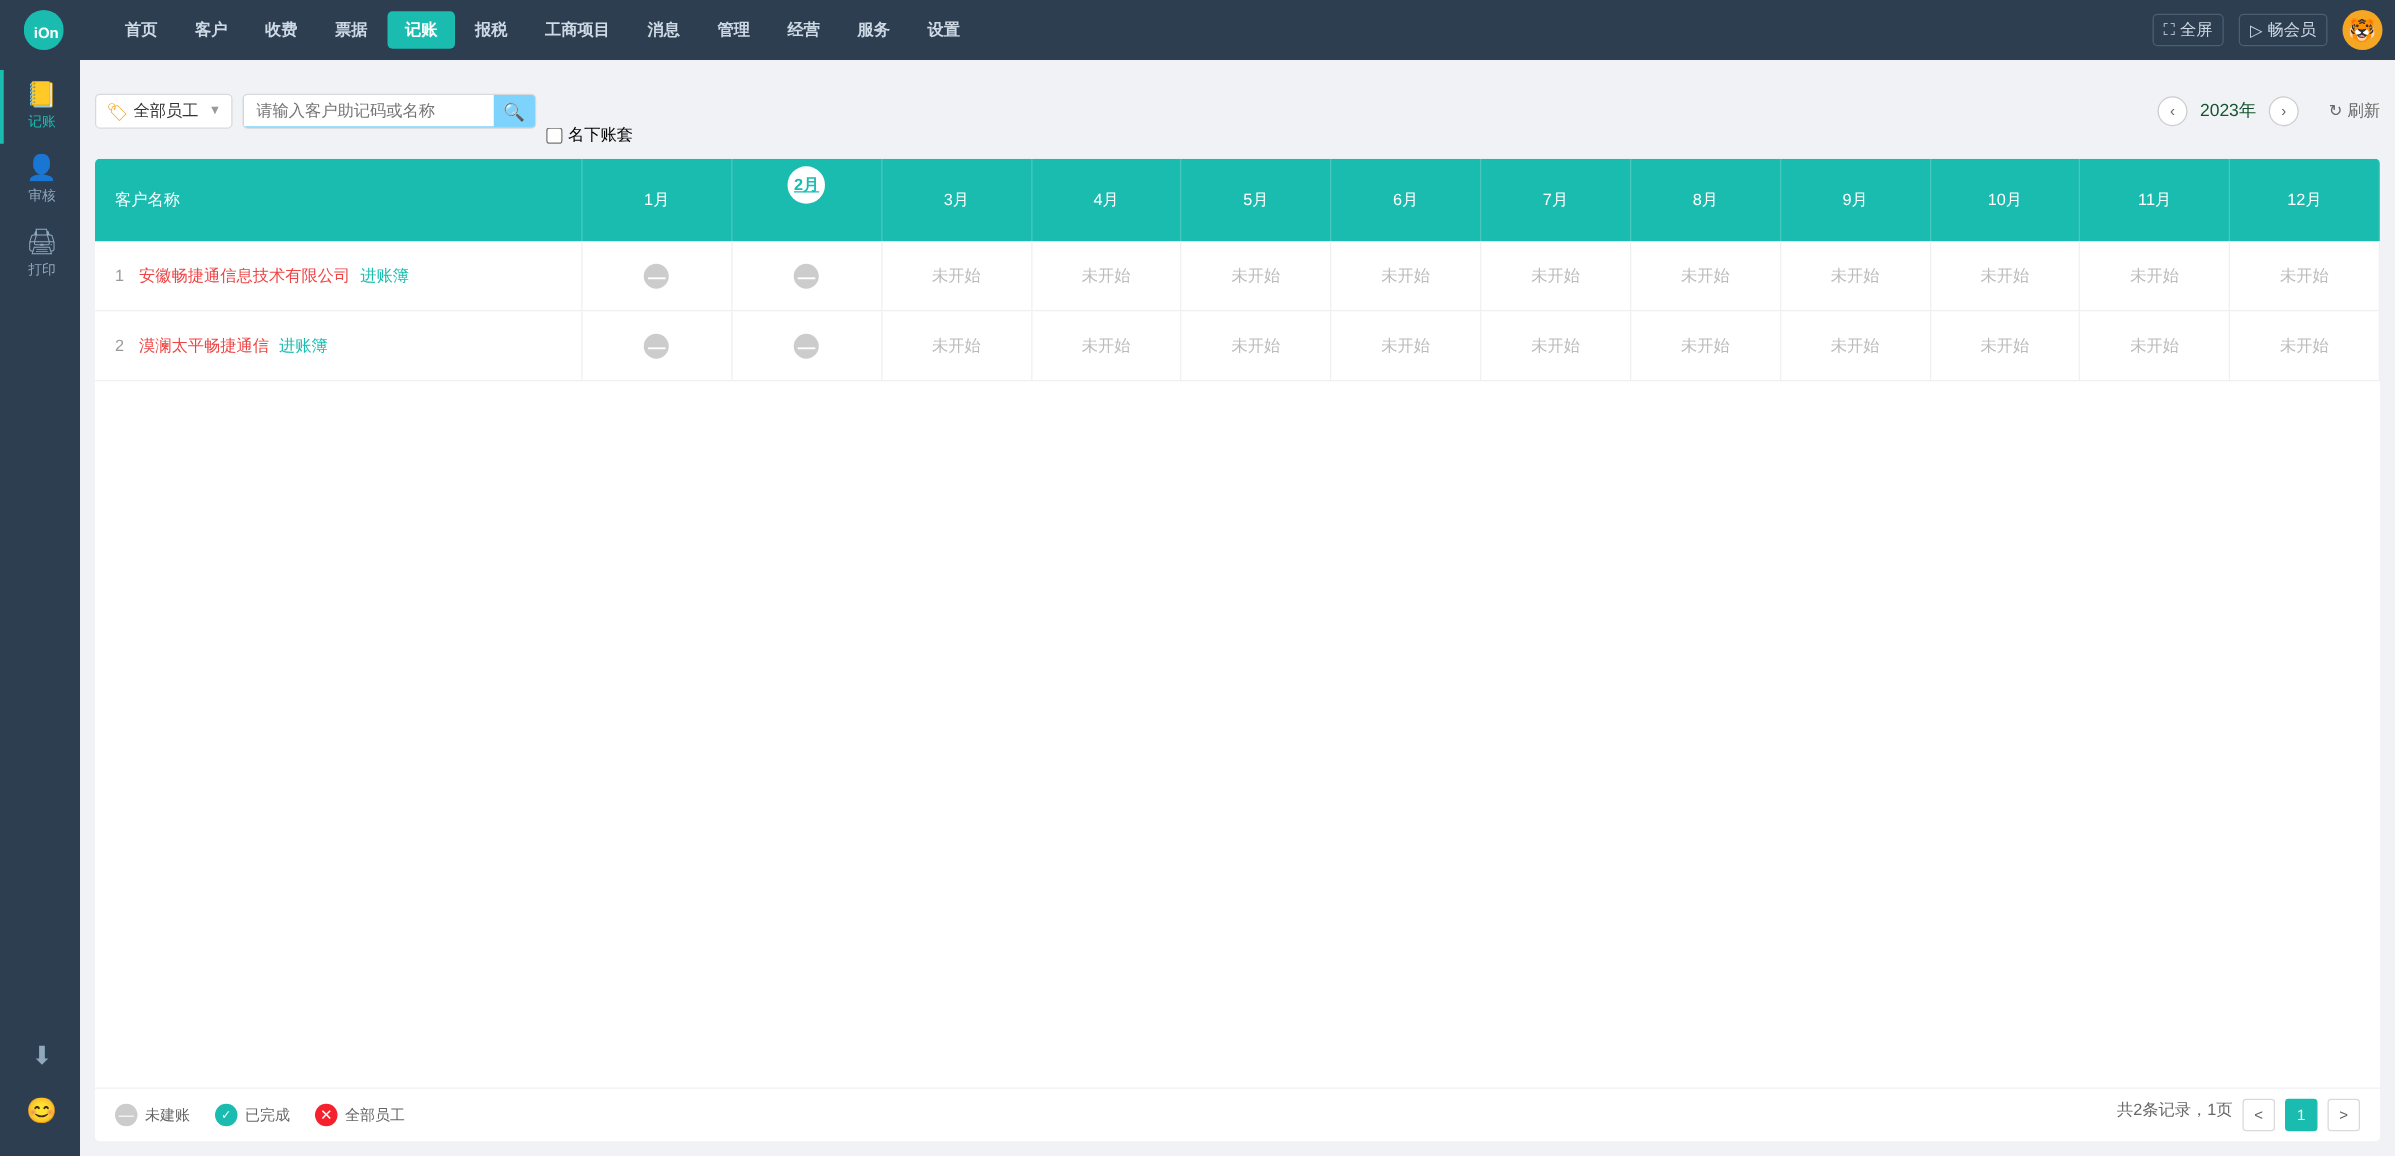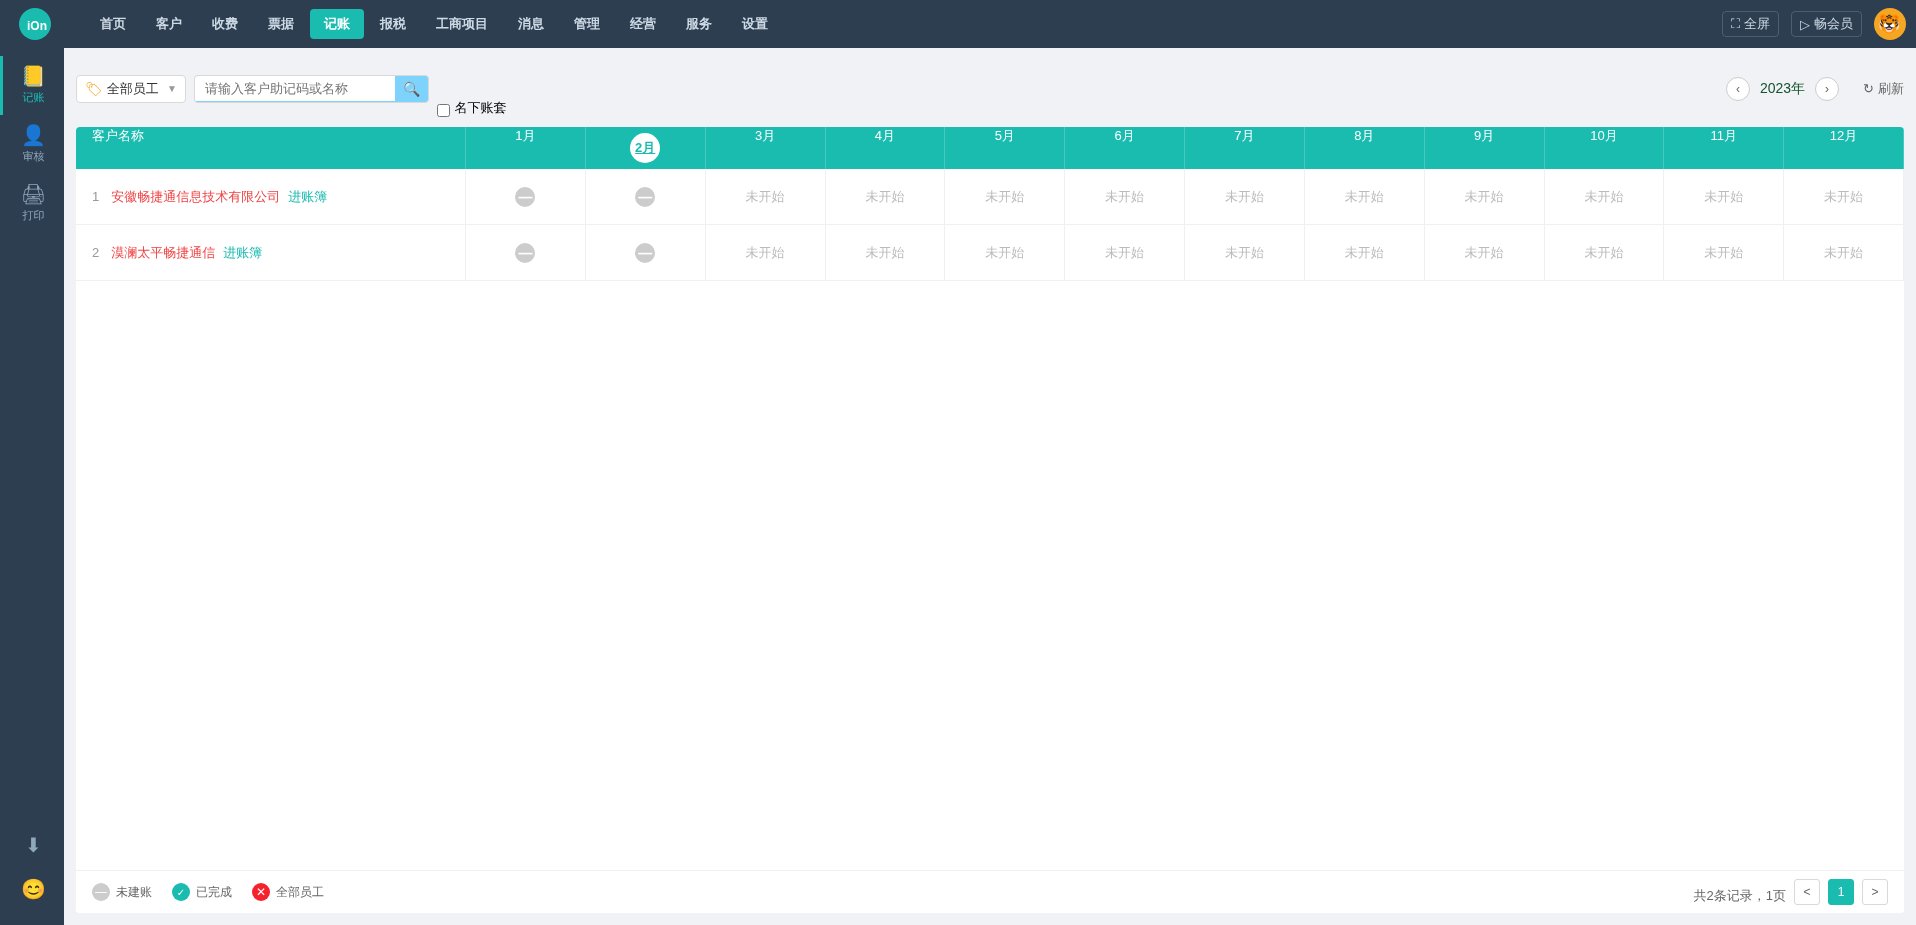--- a/index.html
+++ b/index.html
@@ -182,21 +182,21 @@
     .search-btn {
       background: none;
       border: none;
       padding: 5px 8px;
       cursor: pointer;
       color: #666;
       font-size: 14px;
     }
     .checkbox-wrap {
       display: flex;
-      align-items: flex-end;
+      align-items: center;
       gap: 4px;
       cursor: pointer;
       margin-top: 39px;
     }
     .checkbox-wrap input { cursor: pointer; }
     .year-nav {
       display: flex;
       align-items: center;
       gap: 10px;
       margin-left: auto;
@@ -241,21 +241,21 @@
       flex-direction: column;
     }
     .table-header {
       display: grid;
       grid-template-columns: 390px repeat(12, 1fr);
       background: #1abcb0;
       color: #fff;
       font-size: 13px;
     }
     .th {
-      padding: 0 8px;
+      padding: 24px 8px;
       text-align: center;
       font-weight: normal;
       border-right: 1px solid rgba(255,255,255,0.2);
     }
     .th:first-child { text-align: left; padding-left: 16px; }
     .month-circle {
       display: inline-flex;
       align-items: center;
       justify-content: center;
       width: 30px;
@@ -353,21 +353,21 @@
       align-items: center;
       justify-content: center;
     }
     .legend-dot.gray { background: #ccc; color: #fff; font-size: 12px; }
     .legend-dot.teal { background: #1abcb0; color: #fff; font-size: 10px; }
     .legend-dot.red { background: #f5222d; color: #fff; font-size: 12px; }
 
     .pagination {
       margin-left: auto;
       display: flex;
-      align-items: flex-end;
+      align-items: flex-start;
       gap: 8px;
       font-size: 13px;
       color: #666;
     }
     .page-btn {
       width: 26px;
       height: 26px;
       border: 1px solid #d9d9d9;
       background: #fff;
       border-radius: 3px;

